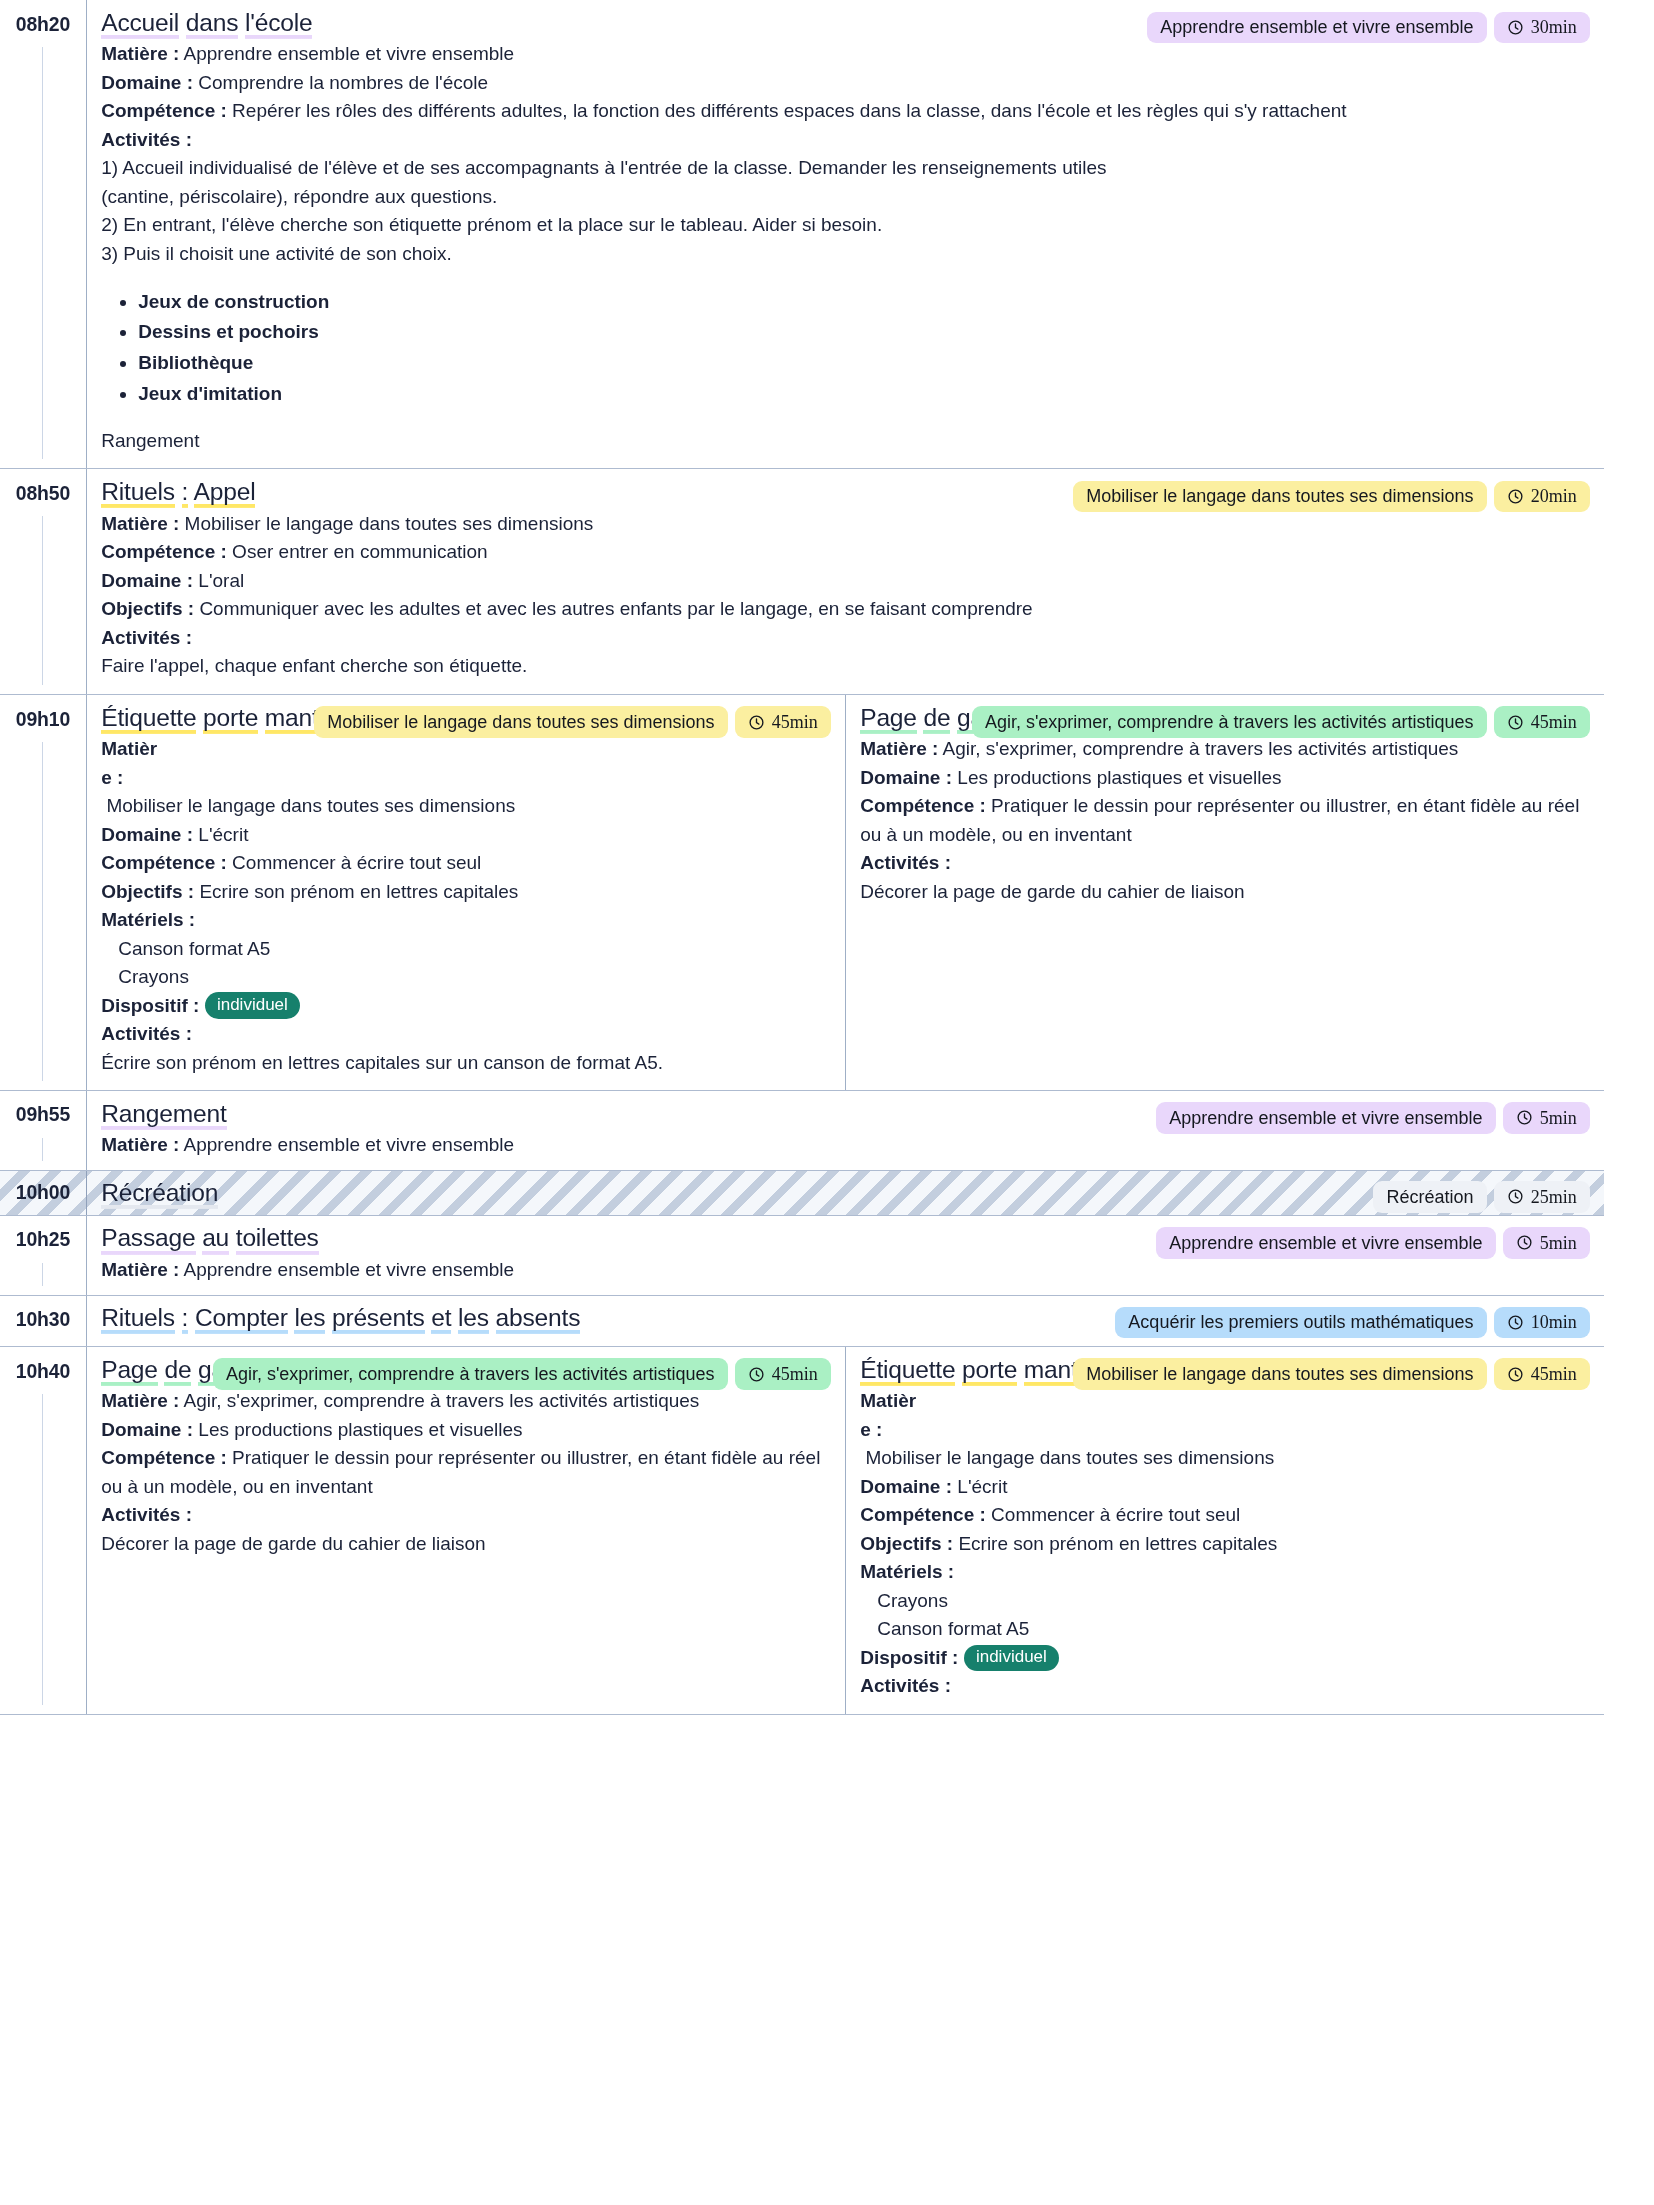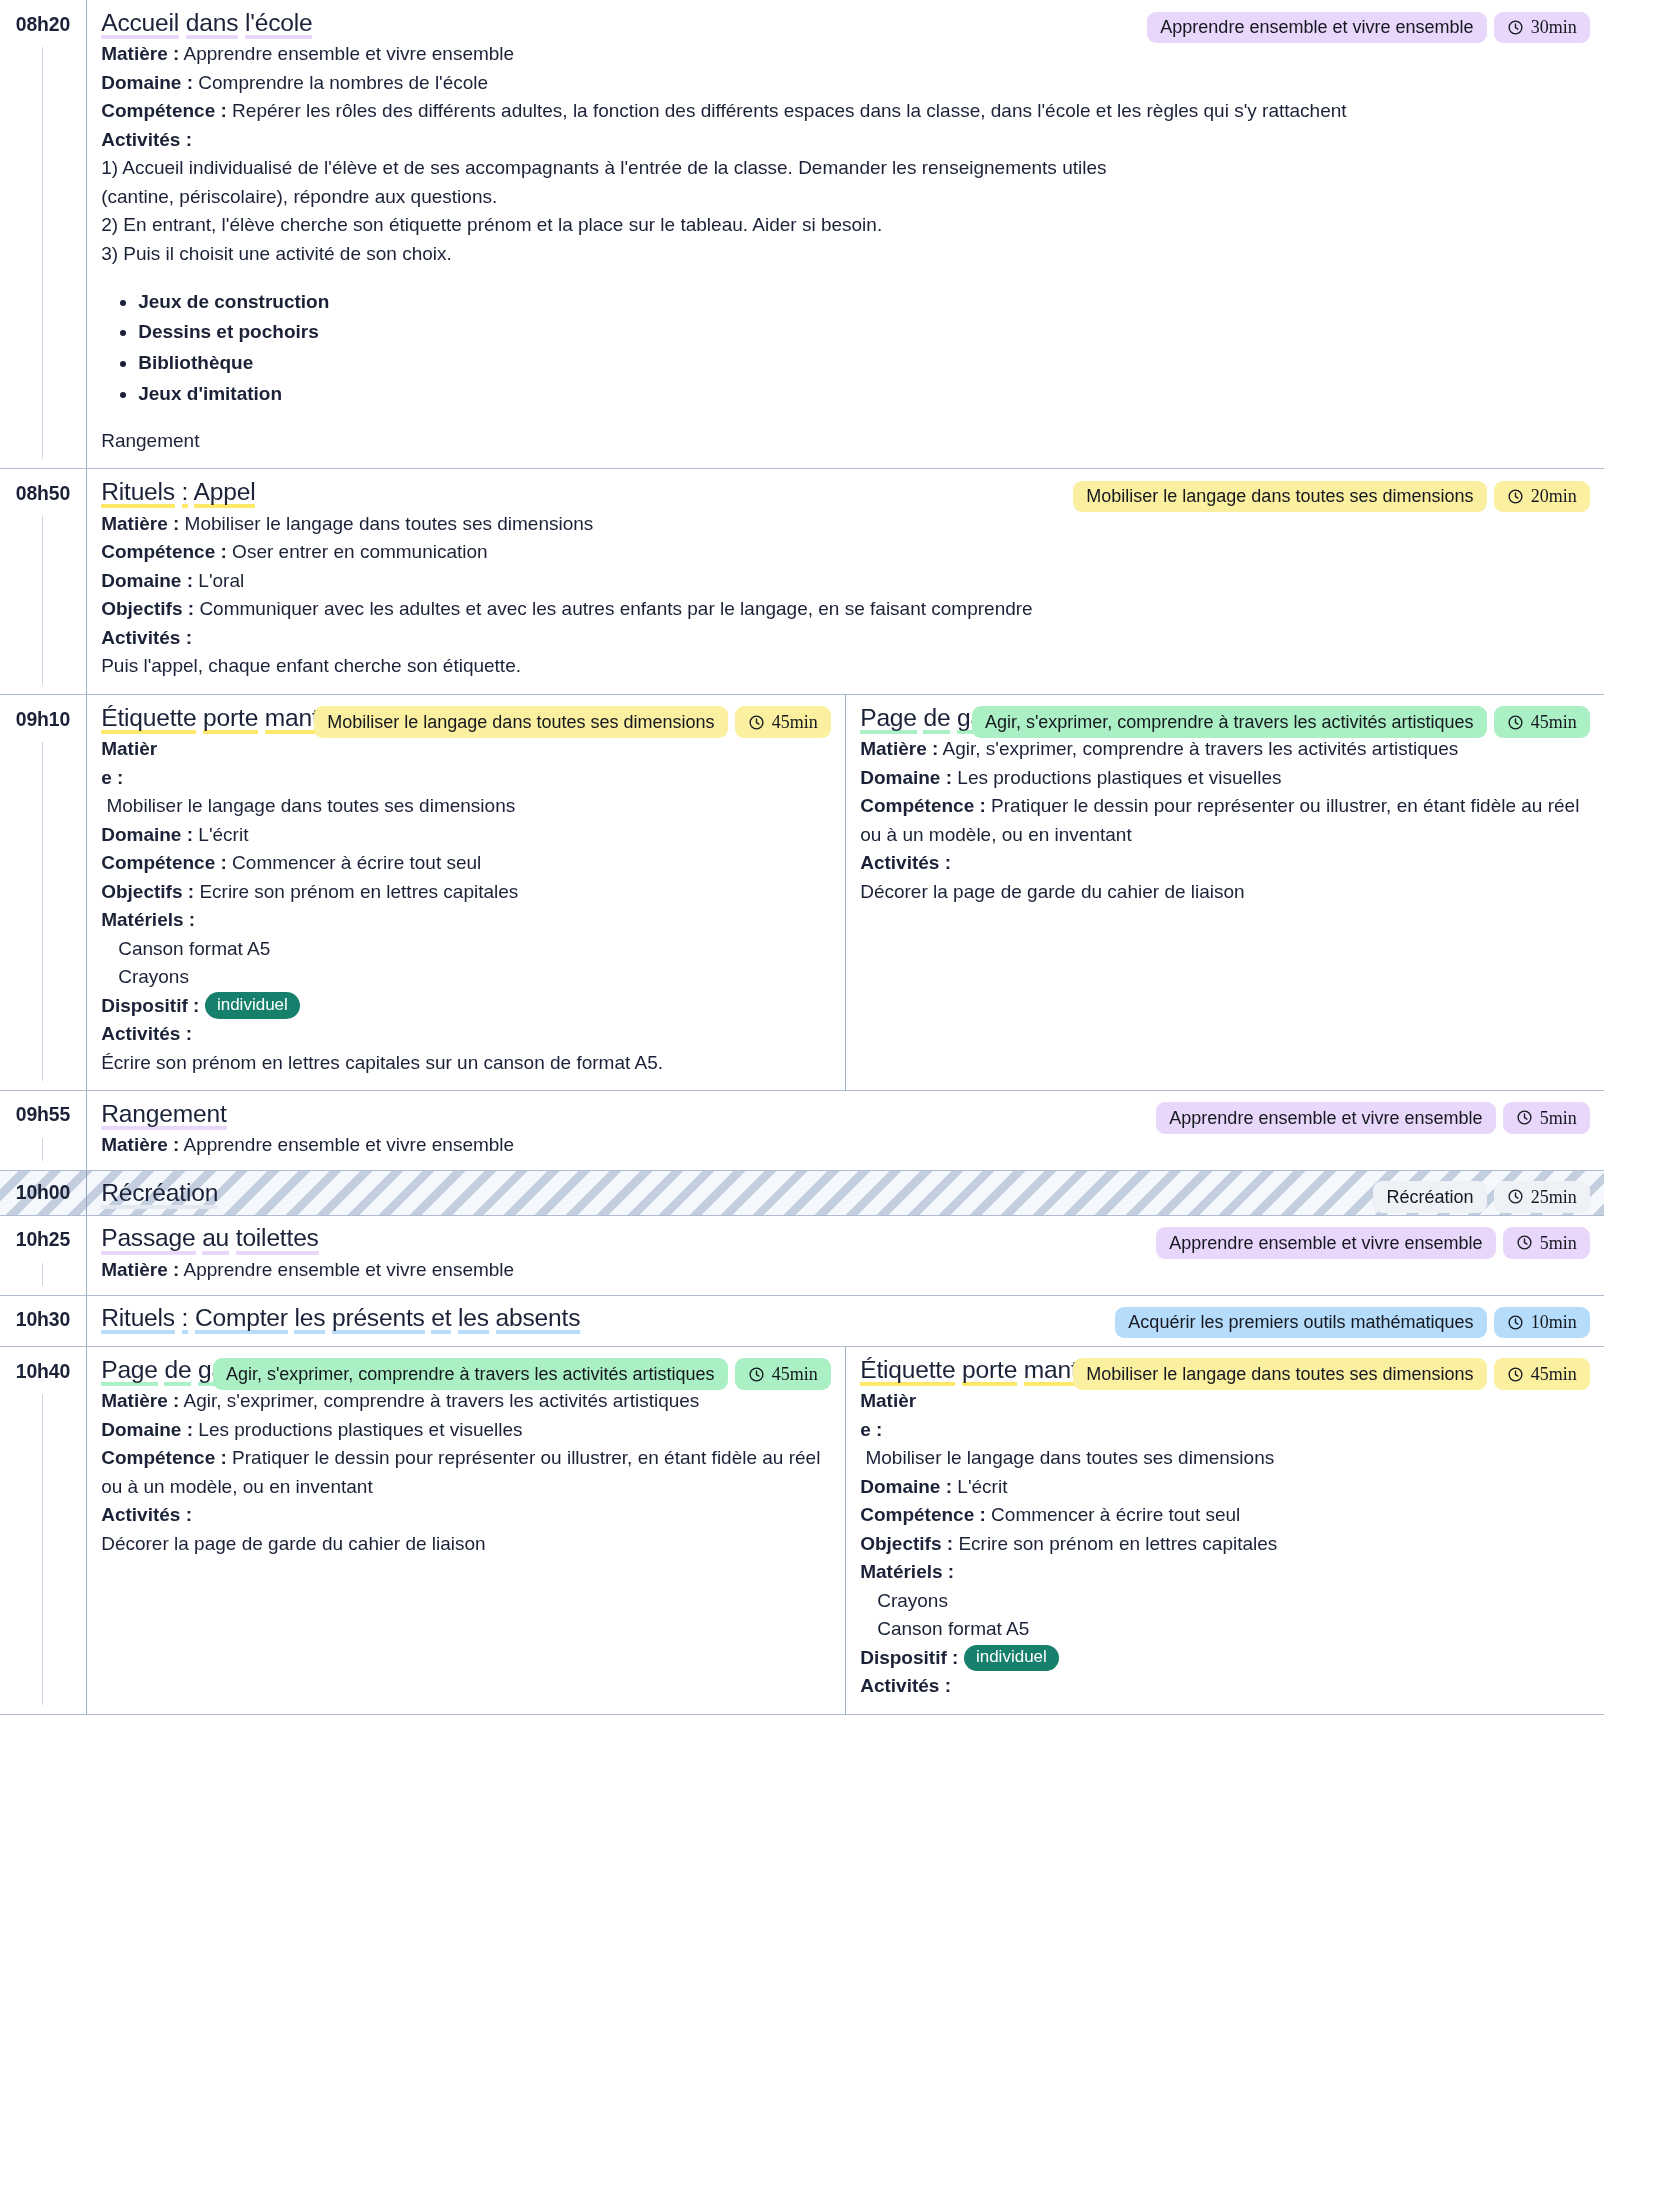--- a/index.html
+++ b/index.html
@@ -233,21 +233,21 @@
                 <span>20min</span>
               </span>
             </div>
             <div class="title"><u>Rituels</u> <u>:</u> <u>Appel</u></div>
             <div class="detail">
               <p><span class="lbl">Matière :</span> <span class="val">Mobiliser le langage dans toutes ses dimensions</span></p>
               <p><span class="lbl">Compétence :</span> <span class="val">Oser entrer en communication</span></p>
               <p><span class="lbl">Domaine :</span> <span class="val">L'oral</span></p>
               <p><span class="lbl">Objectifs :</span> <span class="val">Communiquer avec les adultes et avec les autres enfants par le langage, en se faisant comprendre</span></p>
               <p><span class="lbl">Activités :</span></p>
-              <p>Puis l'appel, chaque enfant cherche son étiquette.</p>
+              <p>Faire l'appel, chaque enfant cherche son étiquette.</p>
             </div>
           </div>
         </div>
       </div>
     </div>
     <div class="row">
       <div class="time-col">
         <div class="time-label">09h10</div>
         <div class="time-tick"></div>
       </div>

